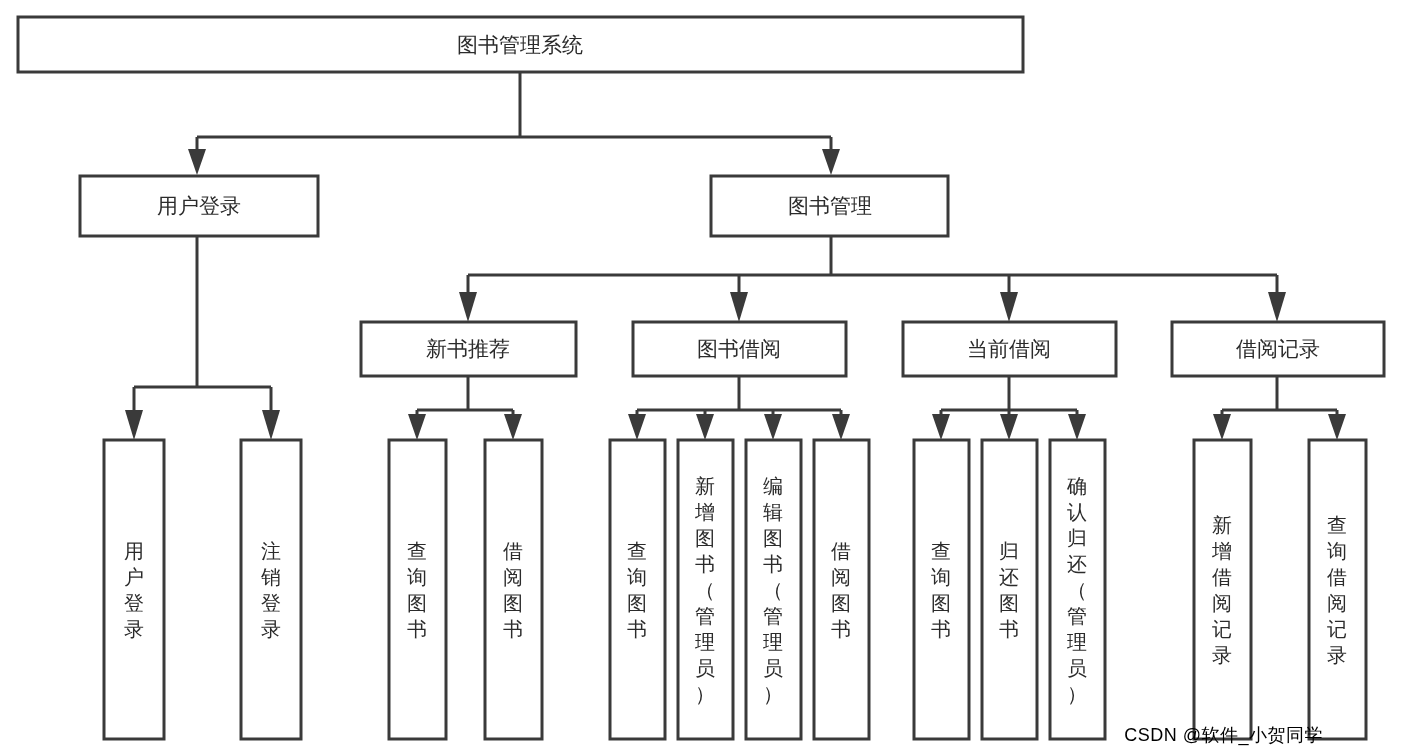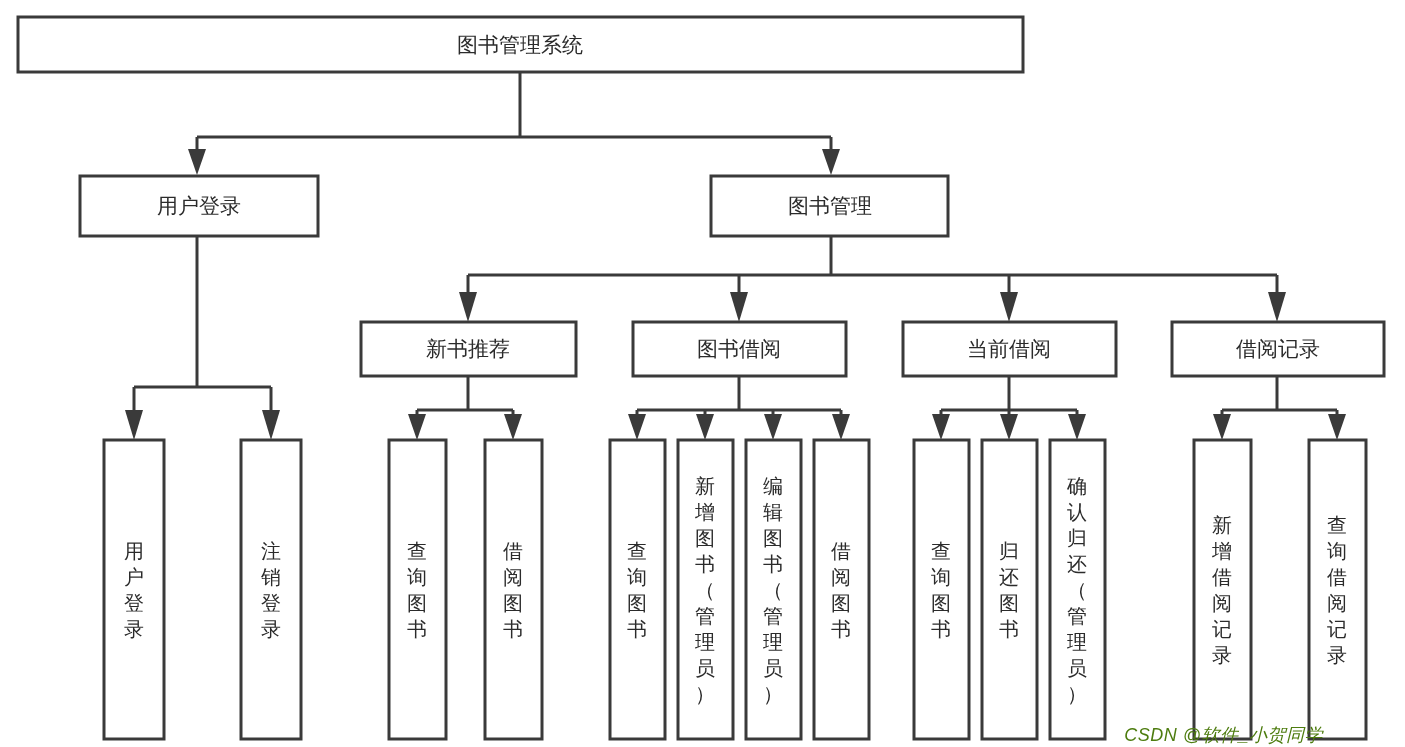--- a/index.html
+++ b/index.html
@@ -53,25 +53,24 @@
   .arrow-head {
     fill: #3a3a3a;
     stroke: none;
   }
   .watermark {
     position: absolute;
     right: 8px;
     bottom: 4px;
     font-family: "Liberation Sans", "DejaVu Sans", sans-serif;
     font-size: 18px;
-    color: #4d7c0f;
+    color: #000000;
     letter-spacing: 0.5px;
     white-space: nowrap;
     pointer-events: none;
-    font-style: italic;
   }
 </style>
 </head>
 <body>
 
 <div id="diagram-root">
   <svg class="flow" viewBox="0 0 1405 747" xmlns="http://www.w3.org/2000/svg">
 
     <defs>
       <g id="arrowdef"></g>

